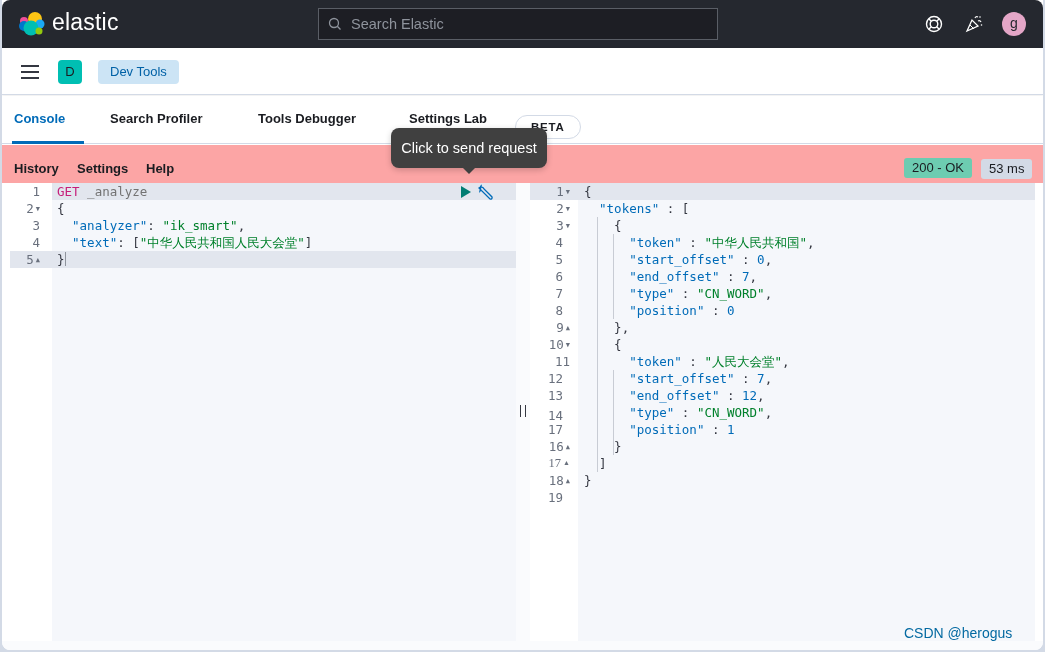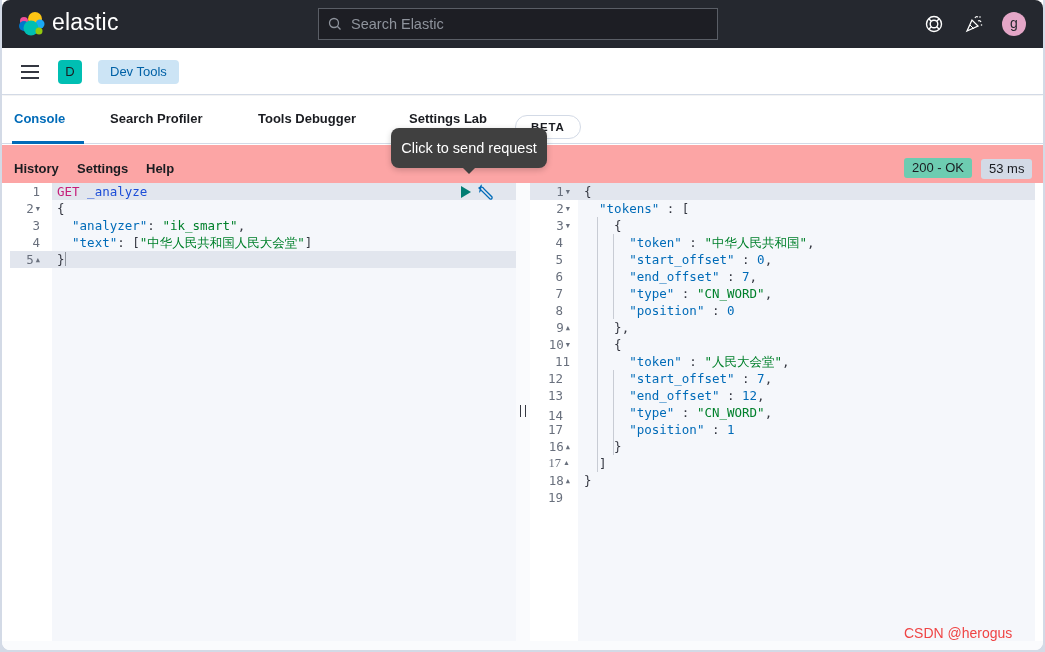--- a/index.html
+++ b/index.html
@@ -43,32 +43,32 @@
 
   
   .editor { position: absolute; top: 183px; height: 458px; font-family: "DejaVu Sans Mono", "Liberation Mono", monospace; font-size: 12.5px; }
   .gutter { position: absolute; left: 0; top: 0; height: 100%; background: #fff; }
   .code { position: absolute; top: 0; height: 100%; background: #f5f7fb; }
   .line { position: absolute; left: 0; height: 17px; line-height: 17px; white-space: pre; }
   .ln { position: absolute; height: 17px; line-height: 17px; color: #69707d; text-align: right; }
   .fold { font-size: 7px; color: #69707d; margin-left: 2px; vertical-align: 2px; }
   .hl { position: absolute; left: 0; height: 17px; background: #e2e6ee; }
   .k-get { color: #c61e7a; }
-  .k-url { color: #1d4ed8; }
+  .k-url { color: #737373; }
   .k-key { color: #006bb8; }
   .k-str { color: #00802b; }
   .k-num { color: #006bb8; }
   .k-p { color: #343741; }
   .guide { position: absolute; width: 1px; background: #c8ccd4; }
   .cursor { display: inline-block; width: 1px; height: 14px; background: #8e939c; vertical-align: -2px; }
 
   .resizer { position: absolute; left: 514px; top: 183px; width: 14px; height: 458px; background: #fafbfd; }
   .resizer .grip { position: absolute; left: 4px; top: 222px; width: 6px; height: 12px; border-left: 1px solid #343741; border-right: 1px solid #343741; }
   .bottom { position: absolute; left: 0; top: 641px; width: 100%; height: 9px; background: #fafbfd; }
-  .watermark { position: absolute; left: 902px; top: 625px; font-size: 14px; color: #ef4444; z-index: 5; }
+  .watermark { position: absolute; left: 902px; top: 625px; font-size: 14px; color: #0369a1; z-index: 5; }
 
   .actions { position: absolute; left: 458px; top: 184px; height: 17px; }
 </style>
 </head>
 <body>
 
 <div class="frame">
 
   <div class="topbar">
     <svg class="logo" viewBox="0 0 28 28">

